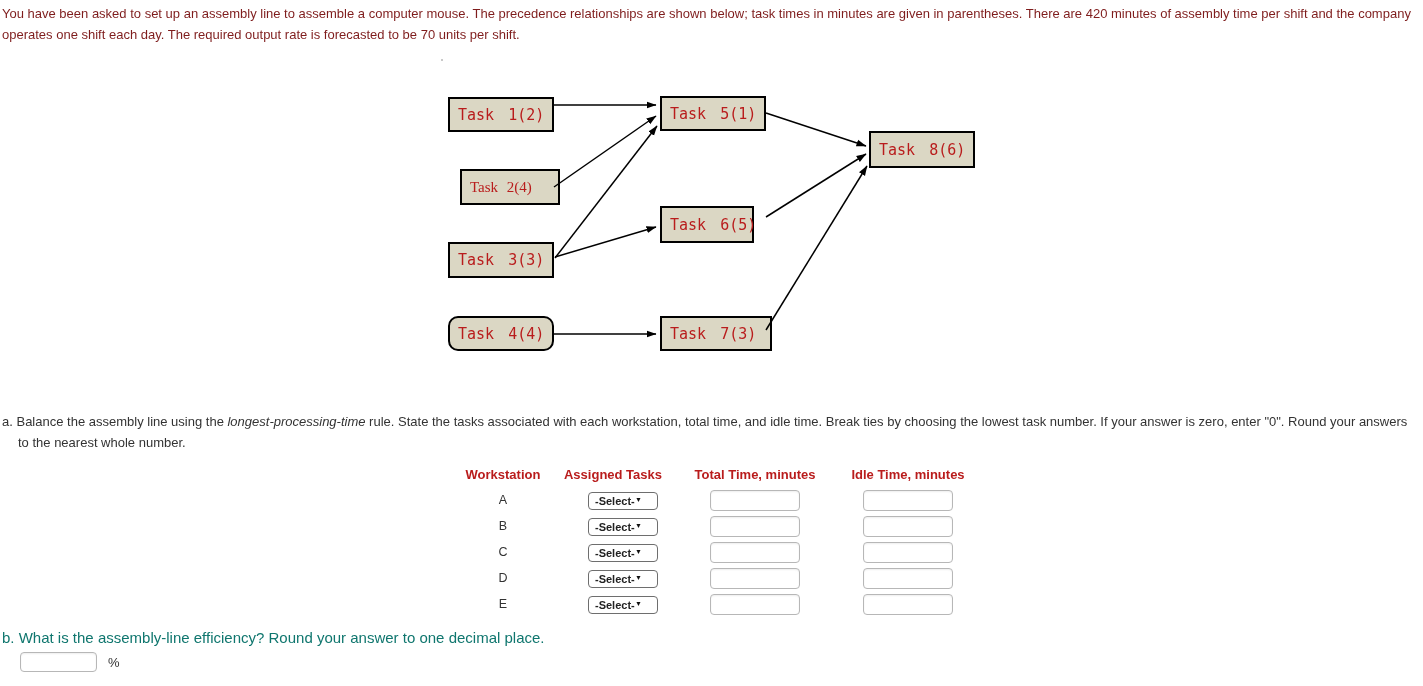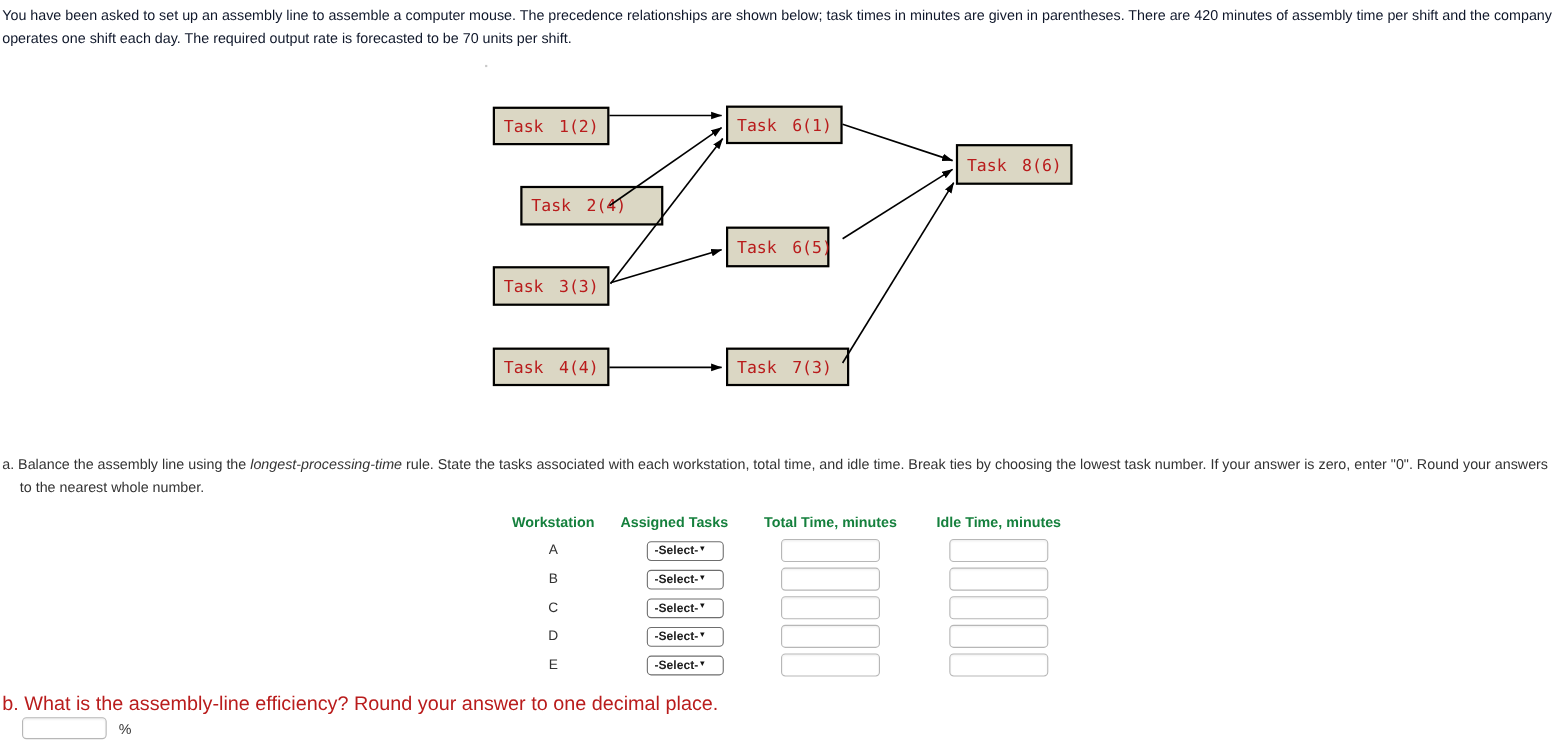--- a/index.html
+++ b/index.html
@@ -1,21 +1,21 @@
 <!DOCTYPE html>
 <html><head>
 <meta charset="utf-8">
 <style>
   * { margin:0; padding:0; box-sizing:border-box; }
   html,body { width:1423px; height:686px; background:#ffffff; overflow:hidden; }
   body { position:relative; font-family:"Liberation Sans", sans-serif; color:#333; }
 
   .intro {
     position:absolute; left:2px; top:3px; width:1421px;
-    font-size:13px; line-height:21px; color:#0f172a;
+    font-size:13px; line-height:21px; color:#7f1d1d;
   }
 
   
   .task-box {
     position:absolute;
     border:2px solid #000;
     background:#dbd7c4;
     display:flex; align-items:center;
     padding-left:8px;
     font-family:"DejaVu Sans Mono", monospace;
@@ -31,21 +31,21 @@
   .question-a {
     position:absolute; left:2px; top:411px; width:1419px;
     font-size:13px; line-height:21px; color:#333;
     padding-left:16px; text-indent:-16px;
   }
   .question-a em { }
 
   
   .ws-table { position:absolute; left:455px; top:467px; }
   .t-grid { display:grid; grid-template-columns:96px 124px 160px 146px; }
-  .t-head { font-weight:bold; font-size:13px; color:#15803d; text-align:center; height:20px; }
+  .t-head { font-weight:bold; font-size:13px; color:#b91c1c; text-align:center; height:20px; }
   .t-row { display:contents; }
   .t-cell { height:26px; display:flex; align-items:center; justify-content:center; }
   .ws-letter { font-size:12.5px; color:#333; }
 
   .select-wrap { position:relative; width:70px; height:18px; }
   .select-wrap select {
     width:100%; height:100%;
     -webkit-appearance:none; appearance:none;
     border:1px solid #6e6e6e; border-radius:4px;
     background:#ffffff;
@@ -63,42 +63,42 @@
     width:90px; height:21px;
     border:1px solid #b7b7b7; border-radius:4px;
     background:#fff;
     box-shadow: inset 0 1px 2px rgba(0,0,0,0.07);
     font-size:12px; padding:0 5px; color:#333;
   }
 
   
   .question-b {
     position:absolute; left:2px; top:629px;
-    font-size:18px; color:#b91c1c;
+    font-size:15px; color:#0f766e;
   }
   .answer-b {
     position:absolute; left:20px; top:652px;
     display:flex; align-items:center; gap:11px;
   }
   .answer-b .text-input { width:77px; height:20px; }
   .pct { font-size:13px; color:#333; }
 </style>
 </head>
 <body>
 
 <div class="intro">You have been asked to set up an assembly line to assemble a computer mouse. The precedence relationships are shown below; task times in minutes are given in parentheses. There are 420 minutes of assembly time per shift and the company operates one shift each day. The required output rate is forecasted to be 70 units per shift.</div>
 
 <div class="artifact-dot"></div>
 
 <div>
   <div class="task-box" style="left:448px;top:97px;width:106px;height:35px;">Task 1(2)</div>
-  <div class="task-box" style="left:473px;top:169px;width:130px;height:36px;">Task 2(4)</div>
+  <div class="task-box" style="left:460px;top:169px;width:100px;height:36px;font-family:Liberation Serif, serif;">Task 2(4)</div>
   <div class="task-box" style="left:448px;top:242px;width:106px;height:36px;">Task 3(3)</div>
-  <div class="task-box" style="left:448px;top:316px;width:106px;height:35px;">Task 4(4)</div>
-  <div class="task-box" style="left:660px;top:96px;width:106px;height:35px;">Task 6(1)</div>
+  <div class="task-box" style="left:448px;top:316px;width:106px;height:35px;border-radius:10px;">Task 4(4)</div>
+  <div class="task-box" style="left:660px;top:96px;width:106px;height:35px;">Task 5(1)</div>
   <div class="task-box" style="left:660px;top:206px;width:94px;height:37px;">Task 6(5)</div>
   <div class="task-box" style="left:660px;top:316px;width:112px;height:35px;">Task 7(3)</div>
   <div class="task-box" style="left:869px;top:131px;width:106px;height:37px;">Task 8(6)</div>
 
   <svg id="arrows" width="1423" height="686">
     <defs>
       <marker id="ah" markerWidth="11" markerHeight="9" refX="9.5" refY="4" orient="auto" markerUnits="userSpaceOnUse">
         <path d="M0,0.5 L10,4 L0,7.5 Z" fill="#000"></path>
       </marker>
     </defs>

